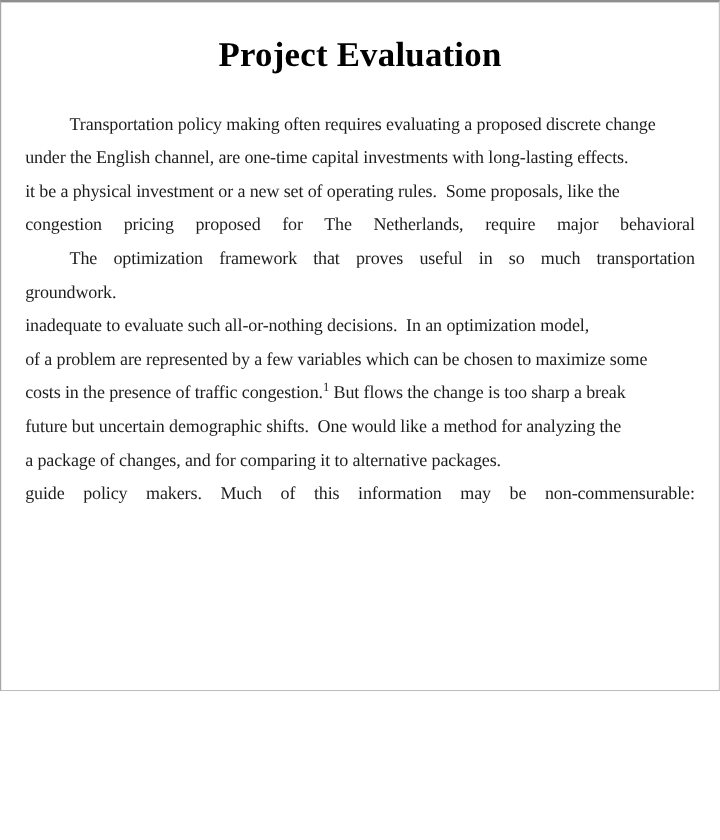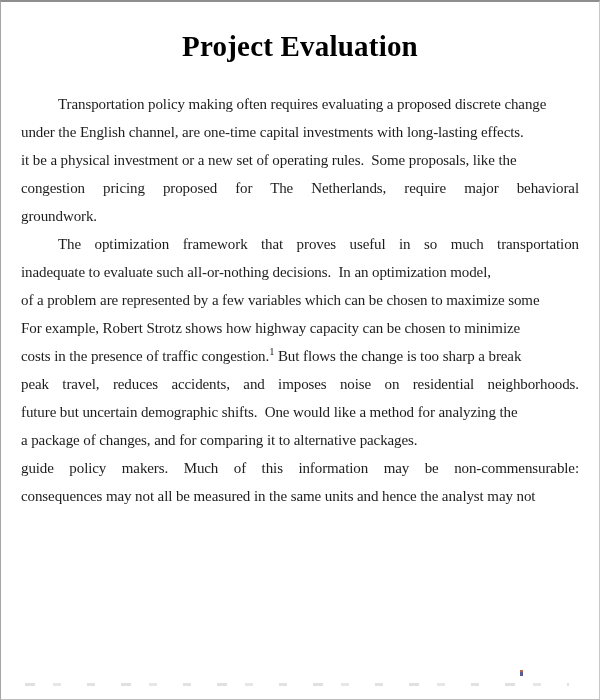--- a/index.html
+++ b/index.html
@@ -3,21 +3,21 @@
 <meta charset="utf-8">
 <style>
   html, body {
     margin: 0;
     padding: 0;
     background: #ffffff;
   }
   .page {
     position: relative;
     width: 600px;
-    height: 700px;
+    height: 576px;
     box-sizing: border-box;
     background: #ffffff;
     border-top: 2px solid #8e8e8e;
     border-left: 1px solid #a6a6a6;
     border-right: 1px solid #c6c6c6;
     border-bottom: 1px solid #bdbdbd;
     overflow: hidden;
     font-family: "Liberation Serif", "DejaVu Serif", serif;
     color: #1c1c1c;
   }
@@ -80,27 +80,24 @@
 </head>
 <body>
 
 <div class="page">
   <h1 class="title">Project Evaluation</h1>
   <div class="body-text">
       <div class="line indent"><span class="seg-normal">Transportation policy making often requires evaluating a proposed discrete change</span></div>
       <div class="line"><span class="seg-normal">under the English channel, are one-time capital investments with long-lasting effects.</span></div>
       <div class="line"><span class="seg-normal">it be a physical investment or a new set of operating rules.  Some proposals, like the</span></div>
       <div class="line justify"><span class="seg-normal">congestion pricing proposed for The Netherlands, require major behavioral</span></div>
+      <div class="line indent justify"><span class="seg-normal">The optimization framework that proves useful in so much transportation</span></div>
       <div class="line"><span class="seg-normal">groundwork.</span></div>
-      <div class="line indent justify"><span class="seg-normal">The optimization framework that proves useful in so much transportation</span></div>
       <div class="line"><span class="seg-normal">inadequate to evaluate such all-or-nothing decisions.  In an optimization model,</span></div>
       <div class="line"><span class="seg-normal">of a problem are represented by a few variables which can be chosen to maximize some</span></div>
-      <div class="line"><span class="seg-normal">For example, Robert Strotz shows how highway capacity can be chosen to minimize</span></div>
       <div class="line"><span class="seg-normal">costs in the presence of traffic congestion.</span><span class="seg-superscript">1</span><span class="seg-normal"> But flows the change is too sharp a break</span></div>
-      <div class="line justify"><span class="seg-normal">peak travel, reduces accidents, and imposes noise on residential neighborhoods.</span></div>
       <div class="line"><span class="seg-normal">future but uncertain demographic shifts.  One would like a method for analyzing the</span></div>
       <div class="line"><span class="seg-normal">a package of changes, and for comparing it to alternative packages.</span></div>
       <div class="line justify"><span class="seg-normal">guide policy makers.  Much of this information may be non-commensurable:</span></div>
-      <div class="line"><span class="seg-normal">consequences may not all be measured in the same units and hence the analyst may not</span></div>
     </div>
   <div class="remnant"></div>
   <div class="artifact"></div>
 </div>
 
 </body></html>

